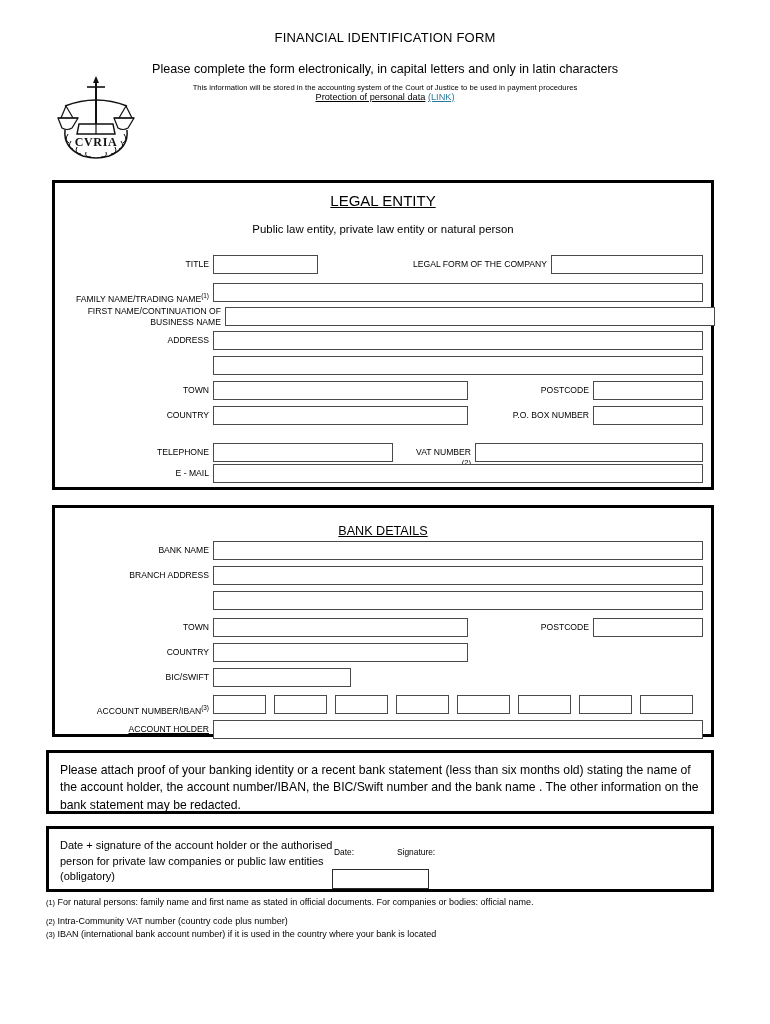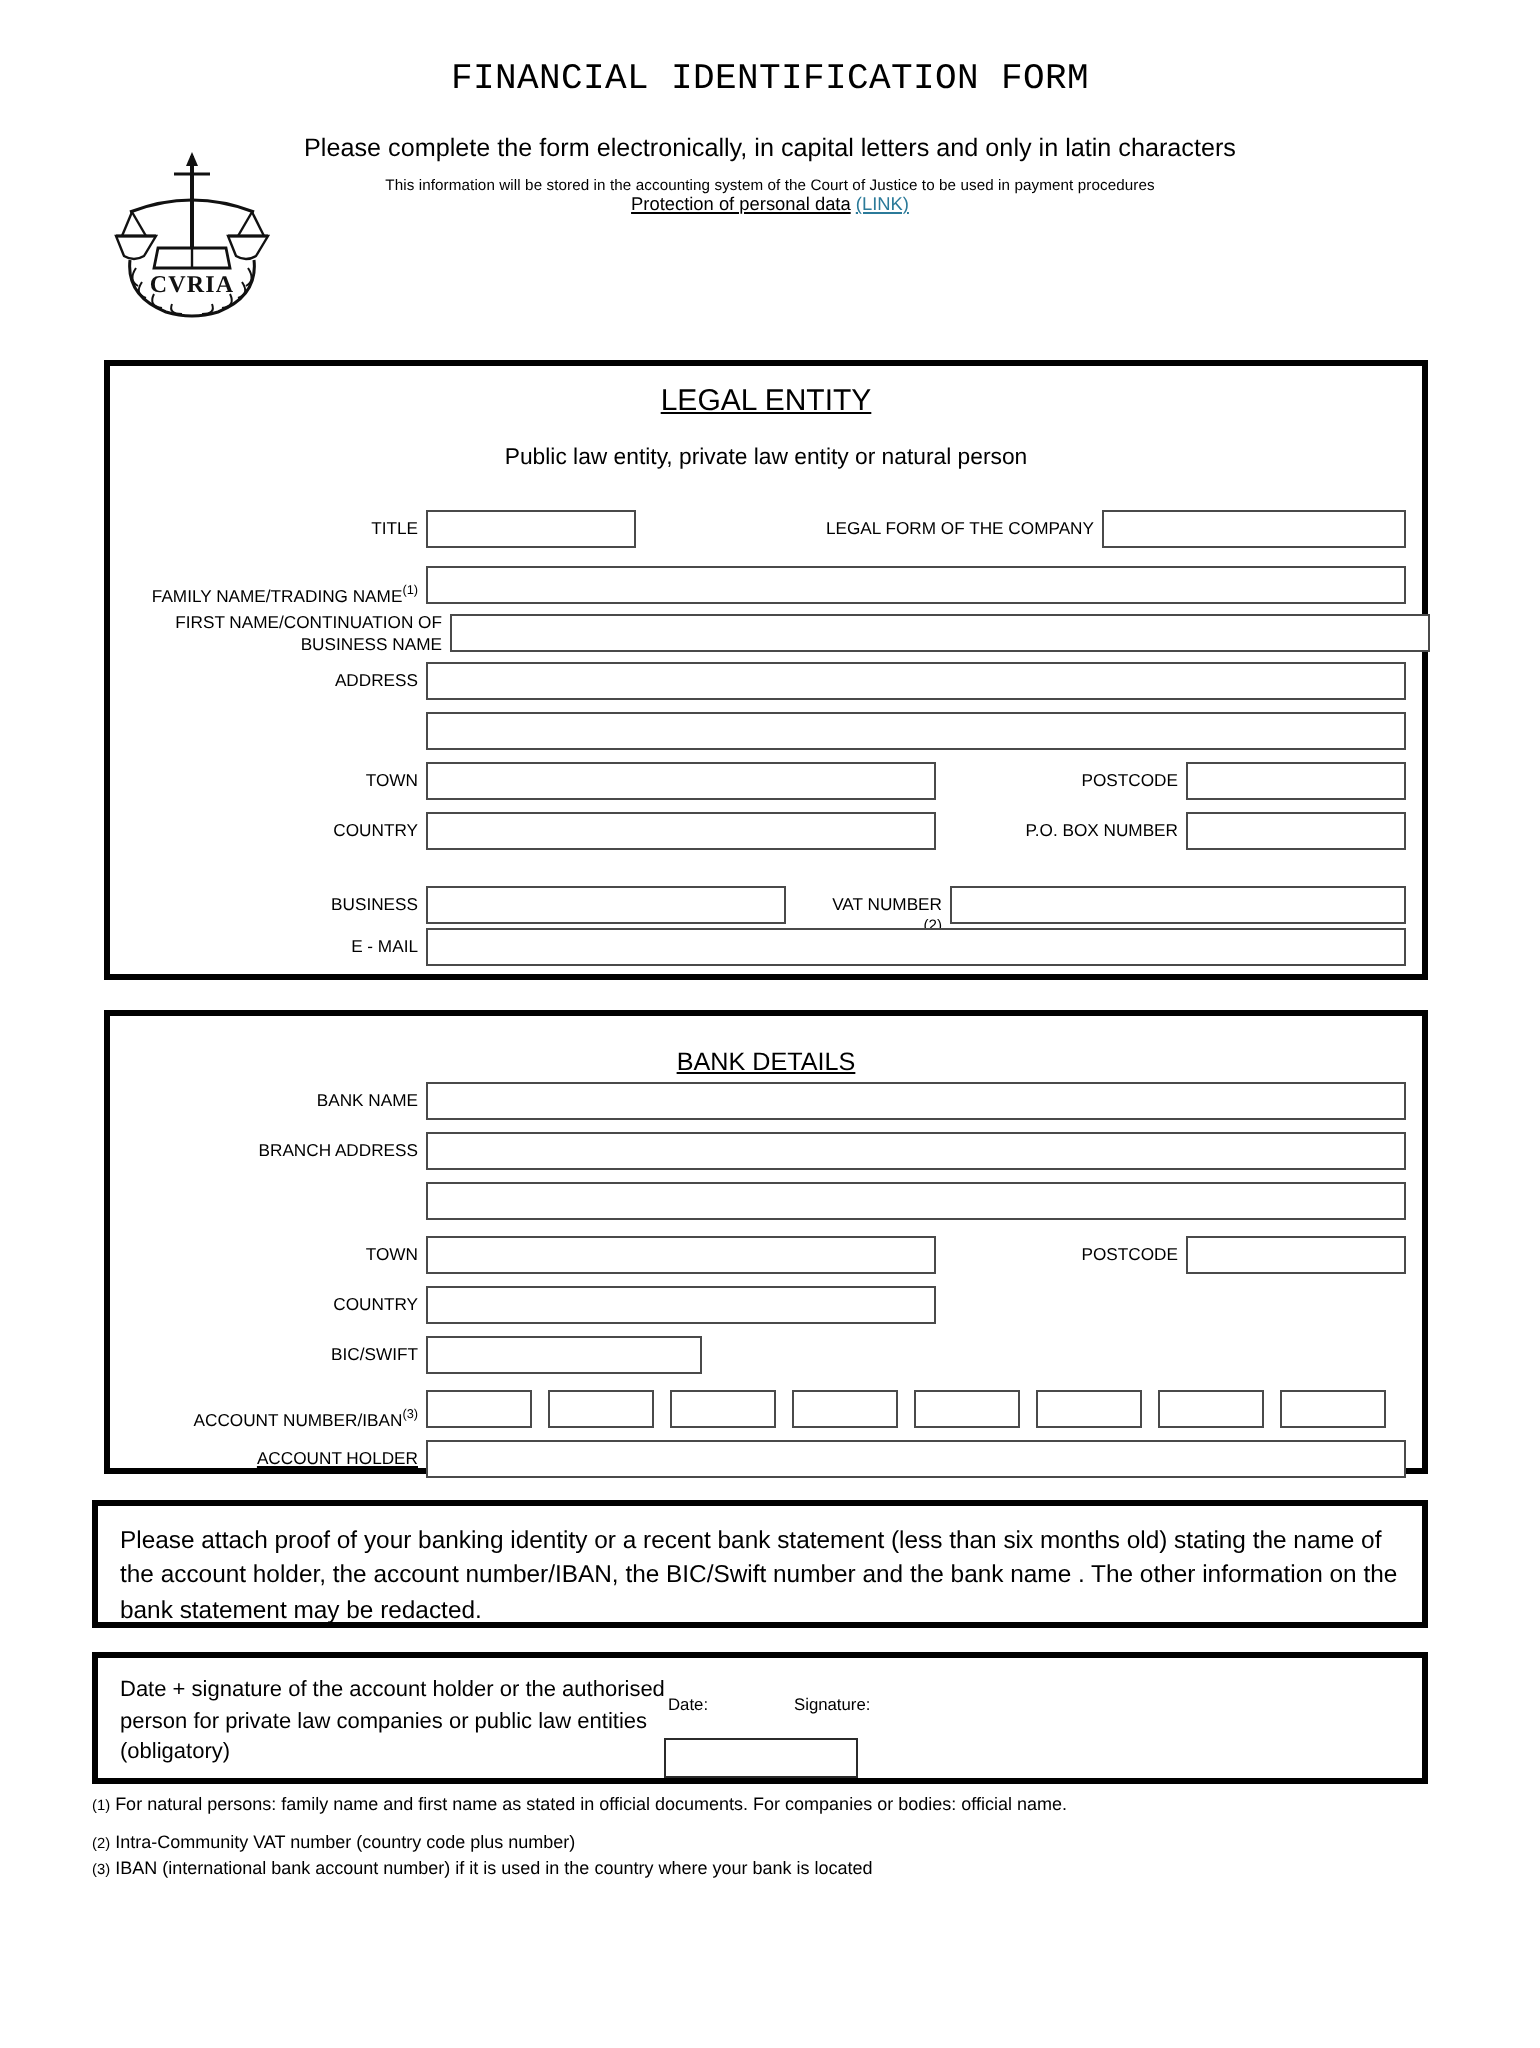--- a/index.html
+++ b/index.html
@@ -29,25 +29,24 @@
     left: 55px;
     top: 74px;
     width: 82px;
     height: 88px;
   }
   .header-titles {
     padding-top: 20px;
     text-align: center;
   }
   .doc-title {
-    font-size: 18px;
+    font-size: 13px;
     letter-spacing: 0.2px;
     margin: 0 0 16px 0;
     font-weight: normal;
-    font-family: Liberation Mono, monospace;
   }
   .doc-subtitle {
     font-size: 12.6px;
     line-height: 1.35;
     margin: 0 auto;
     width: 470px;
     font-weight: normal;
   }
   .doc-note {
     font-size: 7.6px;
@@ -260,21 +259,21 @@
   </div>
 
   <div class="row" style="left:0; top:223px; width:656px;">
     <div class="lbl" style="width:158px;">COUNTRY</div>
     <div class="box" style="width:255px;"></div>
     <div class="lbl" style="width:125px;">P.O. BOX NUMBER</div>
     <div class="box" style="width:110px;"></div>
   </div>
 
   <div class="row" style="left:0; top:253px; width:656px;">
-    <div class="lbl" style="width:158px;">BUSINESS</div>
+    <div class="lbl" style="width:158px;">TELEPHONE</div>
     <div class="box" style="width:180px;"></div>
     <div class="lbl" style="width:82px;">
       <span>VAT NUMBER</span>
       <span class="paren">(2)</span>
     </div>
     <div class="box" style="width:228px;"></div>
   </div>
 
   <div class="row" style="left:0; top:281px; width:656px;">
     <div class="lbl" style="width:158px;">E - MAIL</div>

